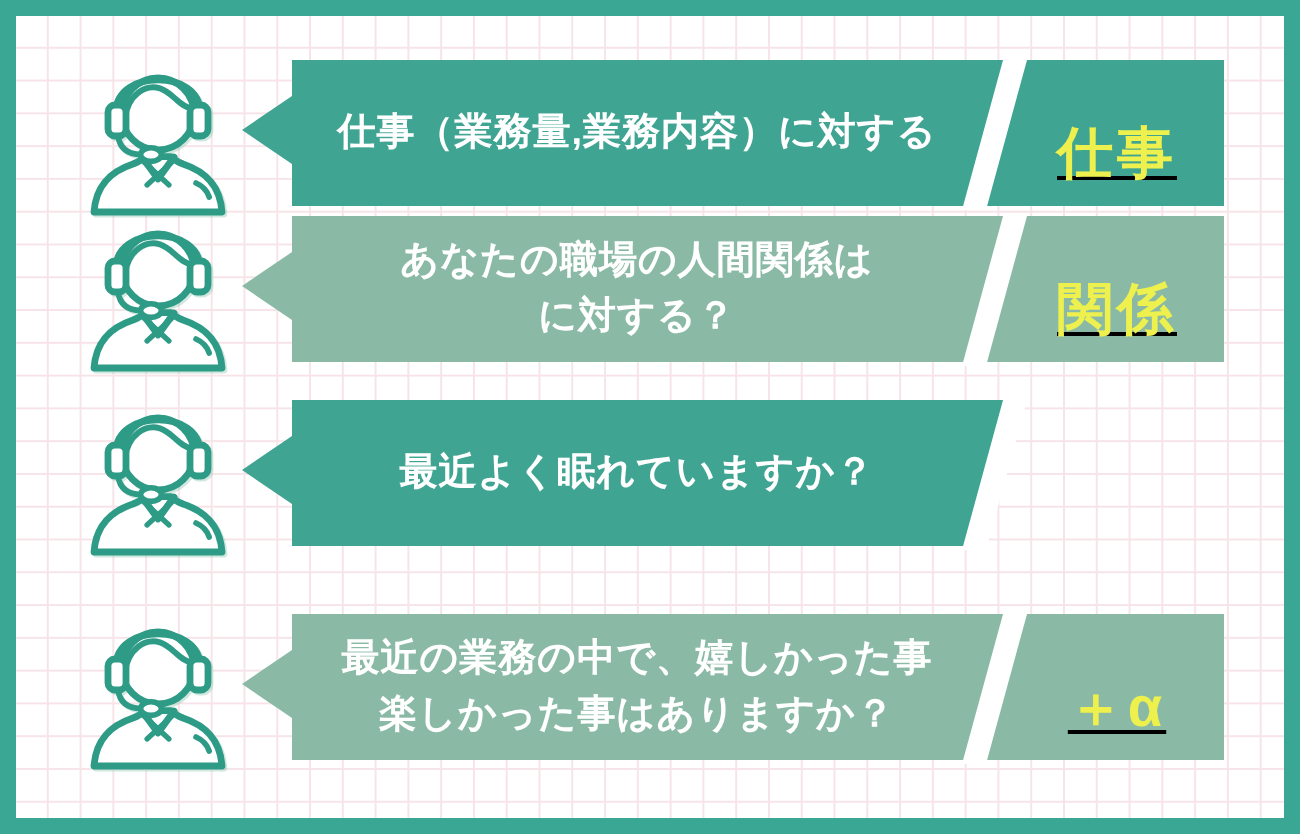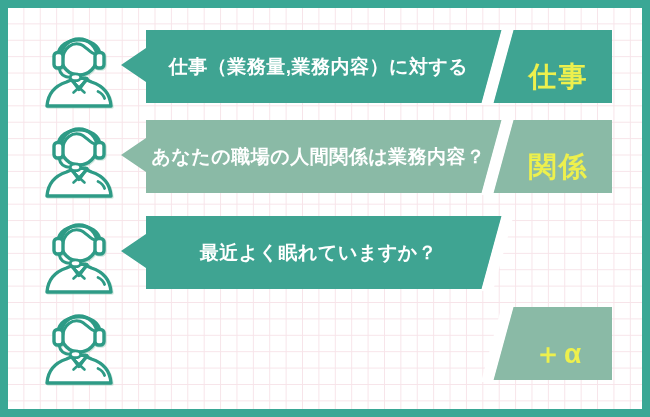--- a/index.html
+++ b/index.html
@@ -19,38 +19,38 @@
   }
   .frame{position:absolute; inset:0; border:8px solid var(--border); pointer-events:none; z-index:30;}
   .row{position:absolute; left:0; width:650px; height:73px;}
   
   .op-icon{position:absolute; left:42px; top:1px; width:74px; height:78px; z-index:5;
     filter:drop-shadow(1.5px 1.5px 0 rgba(150,205,185,.45));}
   
   .bubble{
     position:absolute; left:121px; top:0; width:381px; height:73px; z-index:2;
     clip-path:polygon(0 35px, 25px 18px, 25px 0, 381px 0, 361px 73px, 25px 73px, 25px 52px);
-    display:flex; flex-direction:row; justify-content:center; align-items:center;
+    display:flex; flex-direction:column; justify-content:center; align-items:center;
     box-sizing:border-box; padding-left:28px; padding-right:14px;
   }
   .bubble span{
     color:var(--question_text); font-weight:700; font-size:19px; line-height:28px;
     letter-spacing:.5px; text-align:center; white-space:nowrap;
   }
   
   .slash{
     position:absolute; left:481px; top:-1px; width:12px; height:76px; background:#fff; z-index:3;
     transform-origin:0 100%; transform:skewX(-15.3deg);
   }
   
   .cat{
     position:absolute; left:493px; top:0; width:119px; height:93px; z-index:2;
     clip-path:polygon(20px 0, 119px 0, 119px 73px, 0 73px);
     display:flex; flex-direction:column; justify-content:center; align-items:center;
-    box-sizing:border-box; padding-left:12px;
+    box-sizing:border-box; padding-left:12px;text-decoration:underline;
   }
   .cat span{
     color:var(--label_yellow); font-weight:700; font-size:23px; line-height:29px;
     letter-spacing:1px; text-align:center; white-space:nowrap;
   }
   .cat span:only-child{font-size:28px; letter-spacing:2px;}
   [data-tone="teal"] .bubble,[data-tone="teal"] .cat{background:var(--teal);}
   [data-tone="sage"] .bubble,[data-tone="sage"] .cat{background:var(--sage);}
 </style>
 </head>
@@ -90,48 +90,52 @@
       </svg>
     <div class="bubble">
       <span>仕事（業務量,業務内容）に対する</span>
     </div>
     <div class="slash"></div>
     <div class="cat">
       <span>仕事</span>
     </div>
   </section>
 
-  <section class="row" style="top:120px" data-tone="sage">
+  <section class="row" style="top:108px" data-tone="sage">
     <svg class="op-icon" viewBox="0 0 74 78">
         <use href="#operator"></use>
       </svg>
     <div class="bubble">
       <span>あなたの職場の人間関係は</span>
-      <span>業務内容？</span>
+      <span>に対する？</span>
     </div>
     <div class="slash"></div>
     <div class="cat">
       <span>関係</span>
     </div>
   </section>
 
-  <section class="row" style="top:216px" data-tone="teal">
+  <section class="row" style="top:200px" data-tone="teal">
     <svg class="op-icon" viewBox="0 0 74 78">
         <use href="#operator"></use>
       </svg>
     <div class="bubble">
       <span>最近よく眠れていますか？</span>
     </div>
     <div class="slash"></div>
   </section>
 
   <section class="row" style="top:307px" data-tone="sage">
     <svg class="op-icon" viewBox="0 0 74 78">
         <use href="#operator"></use>
       </svg>
+    <div class="bubble">
+      <span>最近の業務の中で、嬉しかった事</span>
+      <span>楽しかった事はありますか？</span>
+    </div>
     <div class="slash"></div>
     <div class="cat">
       <span>＋α</span>
     </div>
   </section>
 
   <div class="frame"></div>
 </div>
 
 </body></html>

